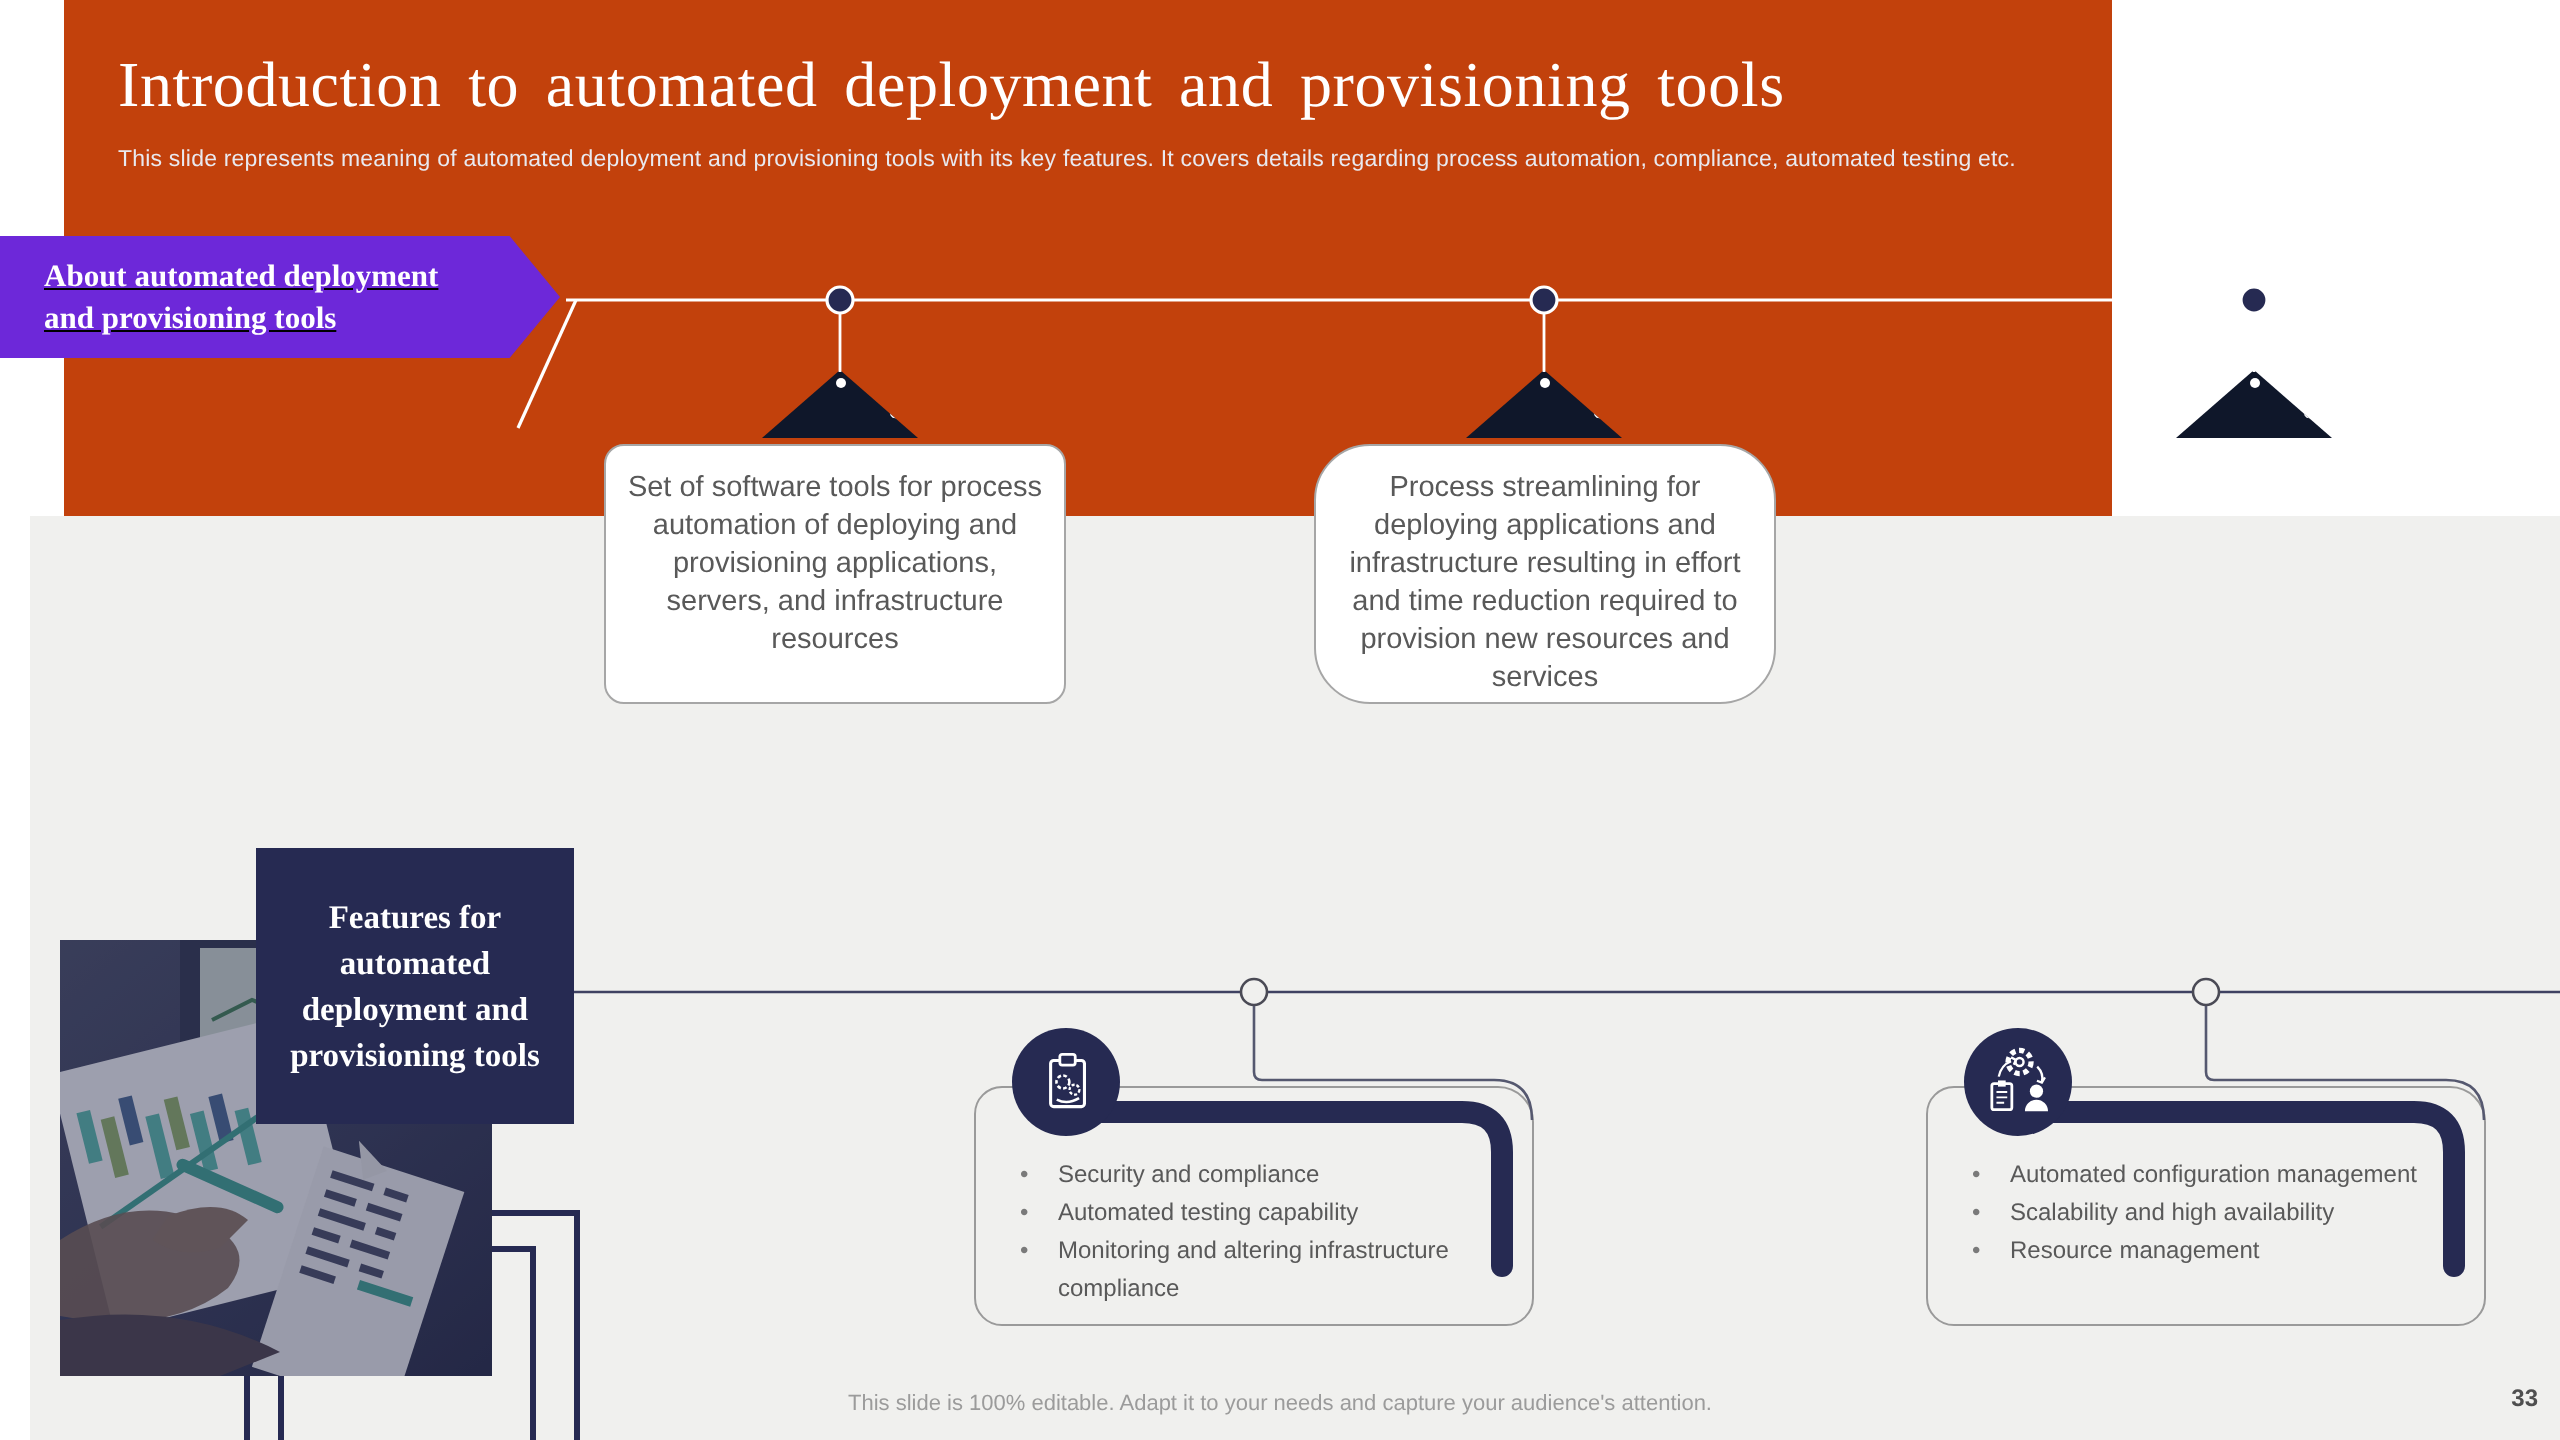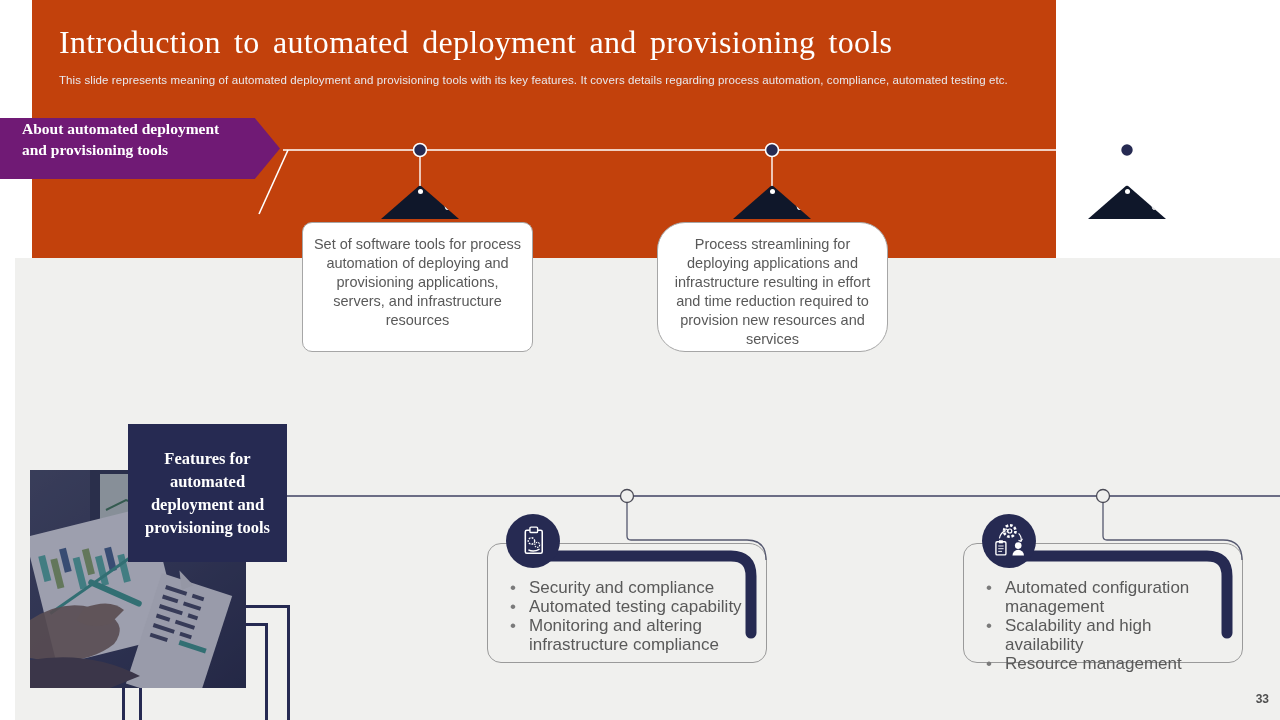--- a/index.html
+++ b/index.html
@@ -11,23 +11,23 @@
   .title{position:absolute;left:27px;top:24px;margin:0;color:#ffffff;
          font-family:"Liberation Serif",serif;font-weight:400;font-size:32px;
          letter-spacing:.3px;word-spacing:5px;white-space:nowrap;}
   .subtitle{position:absolute;left:27px;top:74px;margin:0;color:#e9e9ef;
             font-size:11.5px;letter-spacing:.1px;white-space:nowrap;}
 
   
   .body-panel{position:absolute;left:15px;top:258px;width:1265px;height:462px;background:#f0f0ee;z-index:0;}
 
   
-  .about-chevron{position:absolute;left:0;top:118px;width:280px;height:61px;background:#701a75;z-index:2;
+  .about-chevron{position:absolute;left:0;top:118px;width:280px;height:61px;background:#6d28d9;z-index:2;
                  clip-path:polygon(0 0,91% 0,100% 50%,91% 100%,0 100%);
-                 display:flex;align-items:flex-start;}
+                 display:flex;align-items:center;text-decoration:underline;}
   .about-chevron span{display:block;padding-left:22px;width:218px;color:#ffffff;
                       font-family:"Liberation Serif",serif;font-weight:700;font-size:15.5px;line-height:21px;}
 
   
   .step-triangle{position:absolute;top:185px;width:78px;height:34px;background:#0f172a;z-index:2;
                  clip-path:polygon(50% 0,100% 100%,0 100%);text-align:right;}
   .step-dot{position:absolute;left:50%;top:4px;width:5px;height:5px;margin-left:-2.5px;border-radius:50%;background:#ffffff;}
   .step-num{display:inline-block;margin-top:12px;color:#ffffff;
             font-family:"Liberation Serif",serif;font-weight:700;font-size:15px;}
   .t1{left:381px;} .t2{left:733px;} .t3{left:1088px;}
@@ -52,21 +52,21 @@
   
   .decor-rect{position:absolute;border:3px solid #262a52;border-bottom:none;z-index:1;}
   .dr1{left:122px;top:605px;width:162px;height:140px;}
   .dr2{left:139px;top:623px;width:123px;height:122px;}
 
   
   .feature-card{position:absolute;top:543px;width:280px;height:120px;border:1px solid #9a9a9a;
                 border-radius:14px;border-top-right-radius:18px;z-index:3;box-sizing:border-box;}
   .f1{left:487px;} .f2{left:963px;}
   .feature-card ul{list-style:none;margin:0;padding:0;position:absolute;left:20px;top:34px;width:245px;}
-  .feature-card li{position:relative;padding-left:21px;color:#595959;font-size:17px;line-height:19px;}
+  .feature-card li{position:relative;padding-left:21px;color:#595959;font-size:12px;line-height:19px;}
   .feature-card li::before{content:"\2022";position:absolute;left:2px;top:0;color:#7a7a7a;}
 
   .icon-circle{position:absolute;top:514px;width:54px;height:54px;border-radius:50%;background:#262a52;z-index:5;
                display:flex;align-items:center;justify-content:center;}
   .i1{left:506px;} .i2{left:982px;}
 
   
   .overlay{position:absolute;left:0;top:0;z-index:4;pointer-events:none;}
 
   
@@ -215,15 +215,16 @@
     <line x1="287" y1="496" x2="1280" y2="496" stroke="#3f4262" stroke-width="1.3"></line>
     <circle cx="627" cy="496" r="6.5" fill="#f0f0ee" stroke="#4a4a55" stroke-width="1.3"></circle>
     <circle cx="1103" cy="496" r="6.5" fill="#f0f0ee" stroke="#4a4a55" stroke-width="1.3"></circle>
     <path d="M627,503 L627,536 Q627,540 631,540 L747,540 Q766,540 766,560" fill="none" stroke="#55586f" stroke-width="1.3"></path>
     <path d="M1103,503 L1103,536 Q1103,540 1107,540 L1223,540 Q1242,540 1242,560" fill="none" stroke="#55586f" stroke-width="1.3"></path>
 
     <path d="M536,556 L731,556 Q751,556 751,576 L751,633" fill="none" stroke="#262a52" stroke-width="11" stroke-linecap="round"></path>
     <path d="M1012,556 L1207,556 Q1227,556 1227,576 L1227,633" fill="none" stroke="#262a52" stroke-width="11" stroke-linecap="round"></path>
   </svg>
 
+  <div class="footer-note">This slide is 100% editable. Adapt it to your needs and capture your audience's attention.</div>
   <div class="page-number">33</div>
 
 </div>
 
 </body></html>

